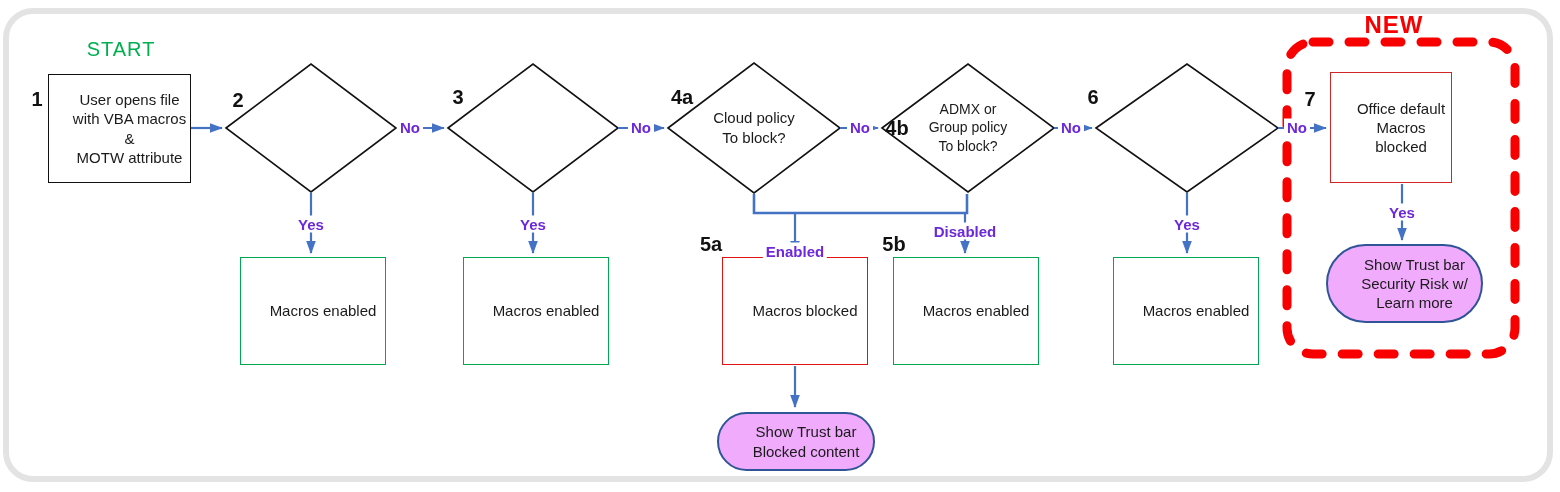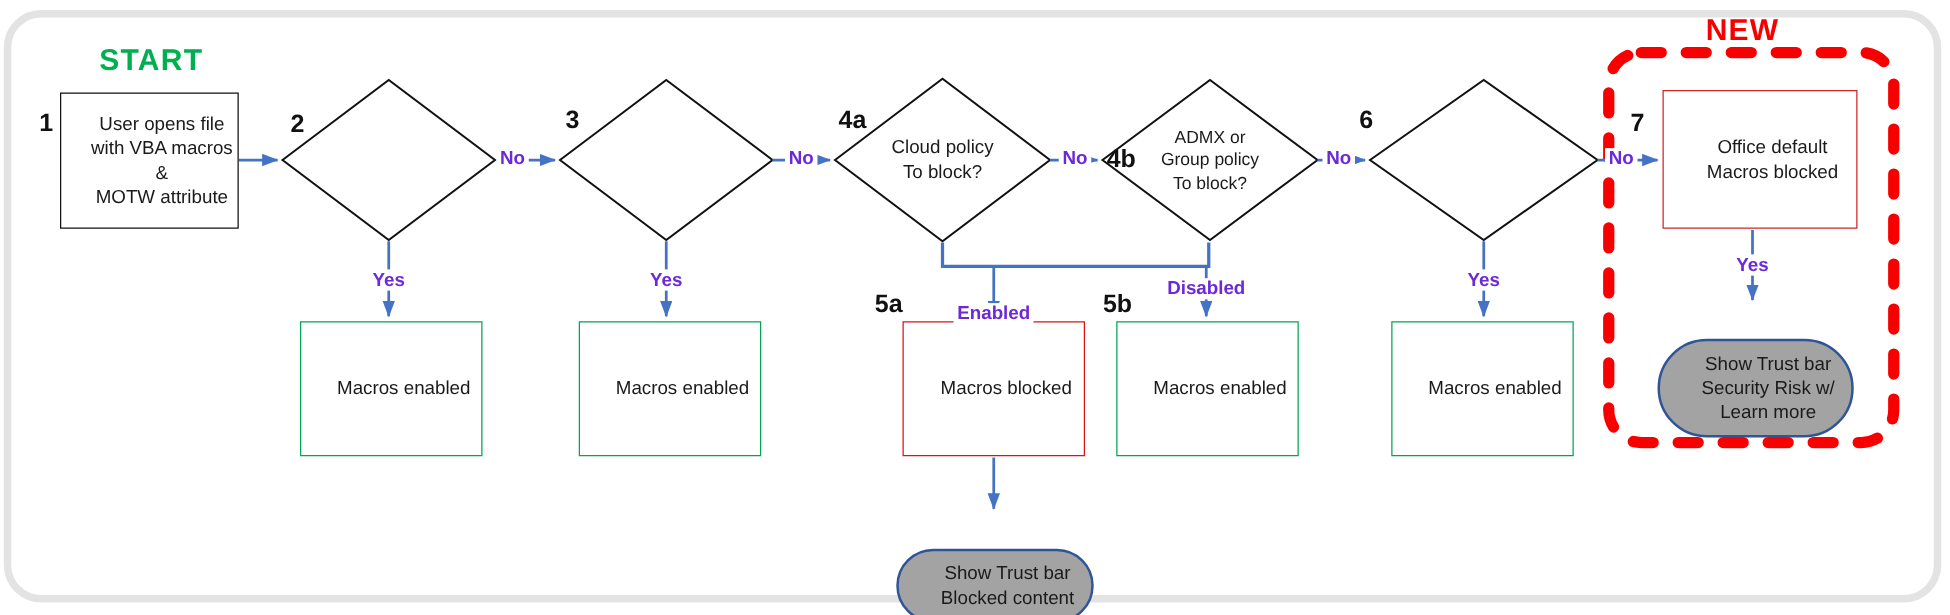--- a/index.html
+++ b/index.html
@@ -15,38 +15,38 @@
   .node{
     position:absolute;display:flex;align-items:center;justify-content:center;
     text-align:center;background:#fff;box-sizing:border-box;
     font-size:15px;line-height:1.28;white-space:pre-line;padding-left:20px;
   }
   .black-box{border:1.6px solid #111;}
   .green-box{border:1.6px solid #00a651;}
   .red-box{border:1.6px solid #e01212;}
   .red-box-thin{border:1.3px solid #cf2626;}
   .stadium{
-    background:#a3a3a3;border:2px solid #2f5597;border-radius:30px;margin-top:27px;
+    background:#f0abfc;border:2px solid #2f5597;border-radius:30px;
   }
   .stadium2{border-radius:40px;}
   .dtext{
     position:absolute;transform:translate(-50%,-50%);text-align:center;
     font-size:14px;line-height:1.32;white-space:pre-line;pointer-events:none;
   }
   .num{
     position:absolute;transform:translate(-50%,-50%);
     font-size:20px;font-weight:bold;color:#111;
   }
   .elabel{
     position:absolute;transform:translate(-50%,-50%);
     font-size:15px;font-weight:bold;color:#6d28d9;background:#fff;padding:0 3px;
   }
   .start-label{
     position:absolute;transform:translate(-50%,-50%);
-    font-size:24px;font-weight:bold;color:#00b050;letter-spacing:1px;
+    font-size:20px;font-weight:normal;color:#00b050;letter-spacing:1px;
   }
   .new-label{
     position:absolute;transform:translate(-50%,-50%);
     font-size:24px;font-weight:bold;color:#f80000;letter-spacing:1px;
   }
 </style>
 </head>
 <body>
 
 <div class="stage">
@@ -110,21 +110,21 @@
   </div>
 
   <div class="node green-box" style="left:893px;top:257px;width:146px;height:108px;">
     <span>Macros enabled</span>
   </div>
 
   <div class="node green-box" style="left:1113px;top:257px;width:146px;height:108px;">
     <span>Macros enabled</span>
   </div>
 
-  <div class="node red-box-thin" style="left:1330px;top:72px;width:156px;height:111px;">
+  <div class="node red-box-thin" style="left:1330px;top:72px;width:122px;height:111px;">
     <span>Office default
 Macros blocked</span>
   </div>
 
   <div class="node stadium" style="left:717px;top:412px;width:158px;height:59px;">
     <span>Show Trust bar
 Blocked content</span>
   </div>
 
   <div class="node stadium stadium2" style="left:1326px;top:244px;width:157px;height:79px;">

